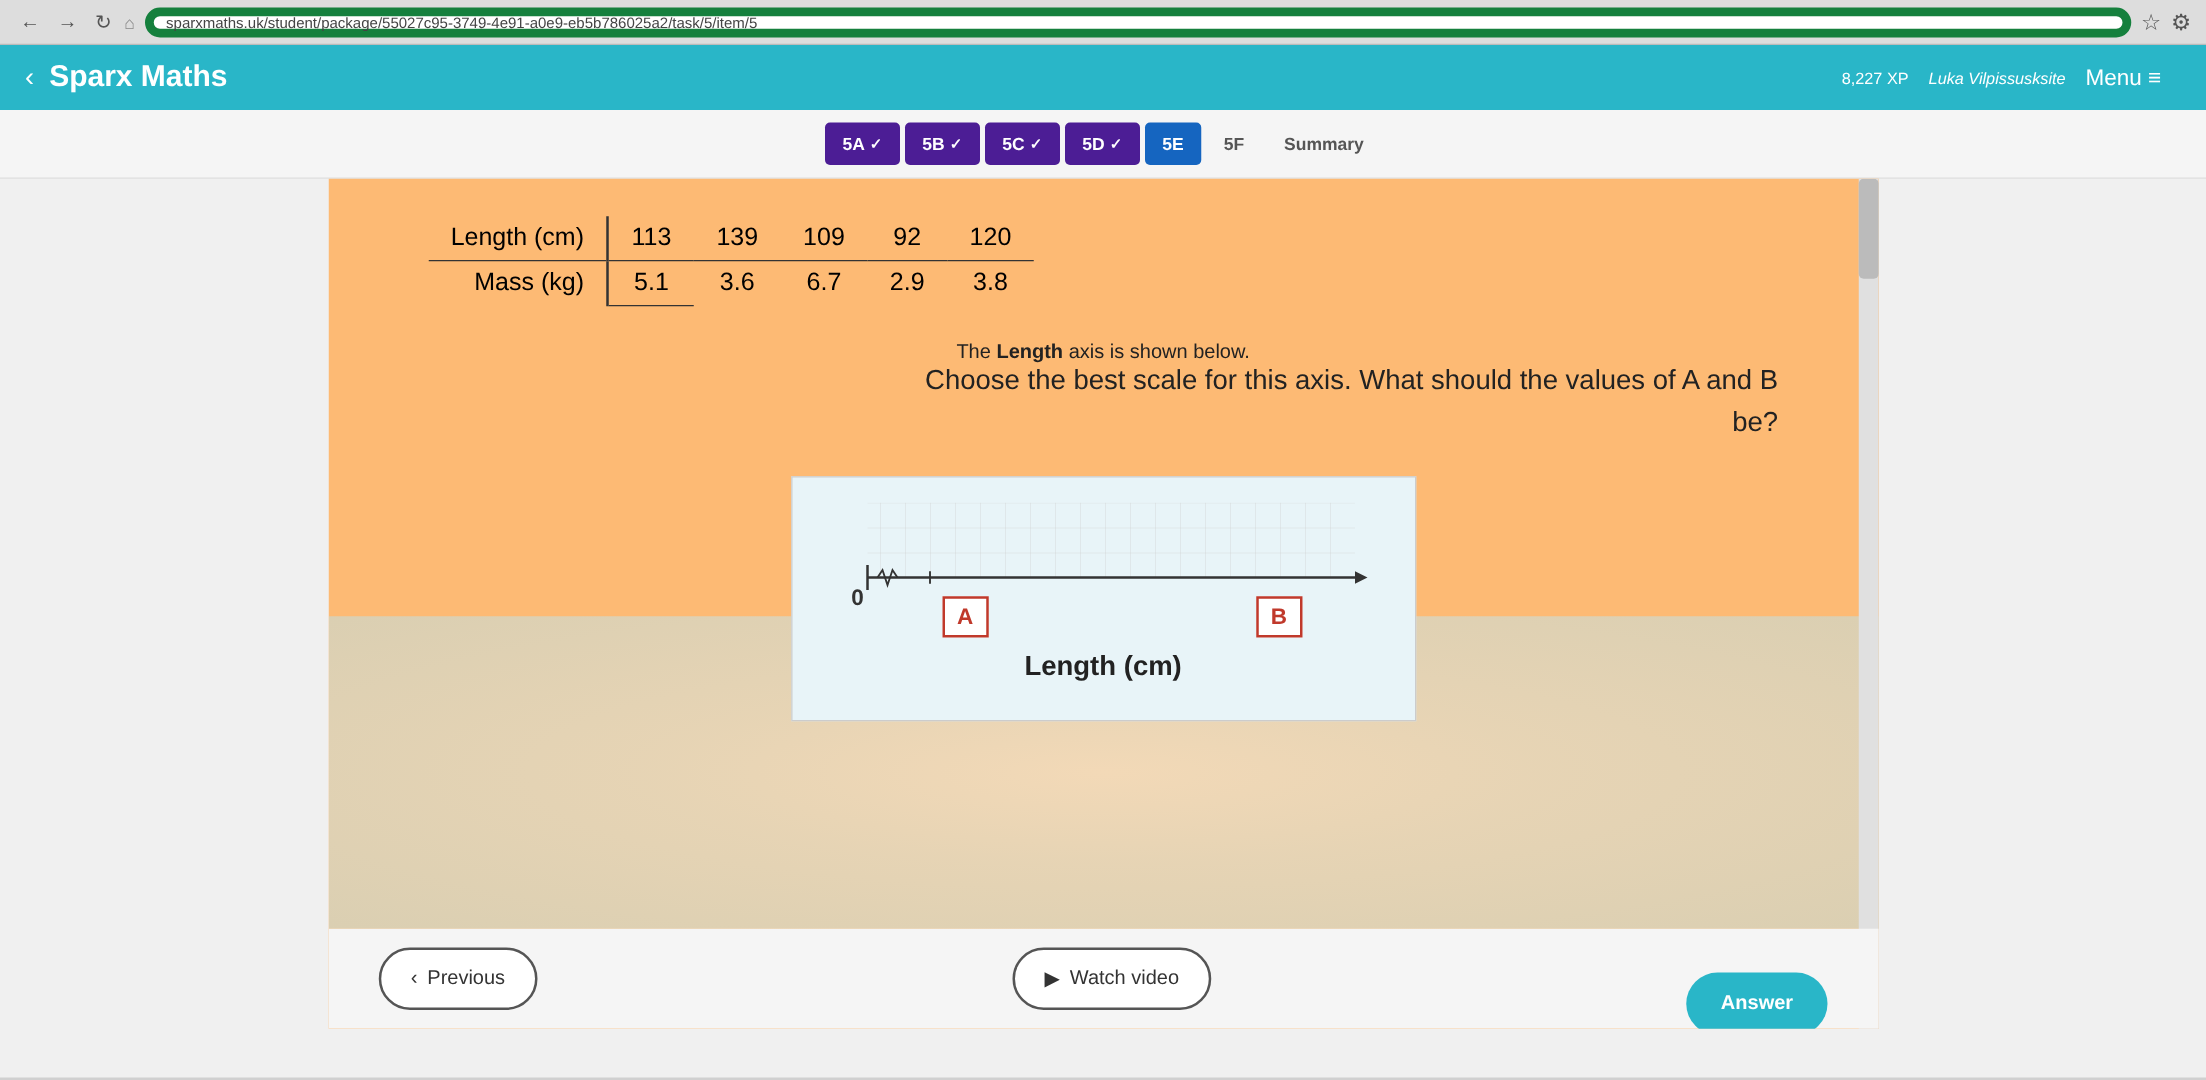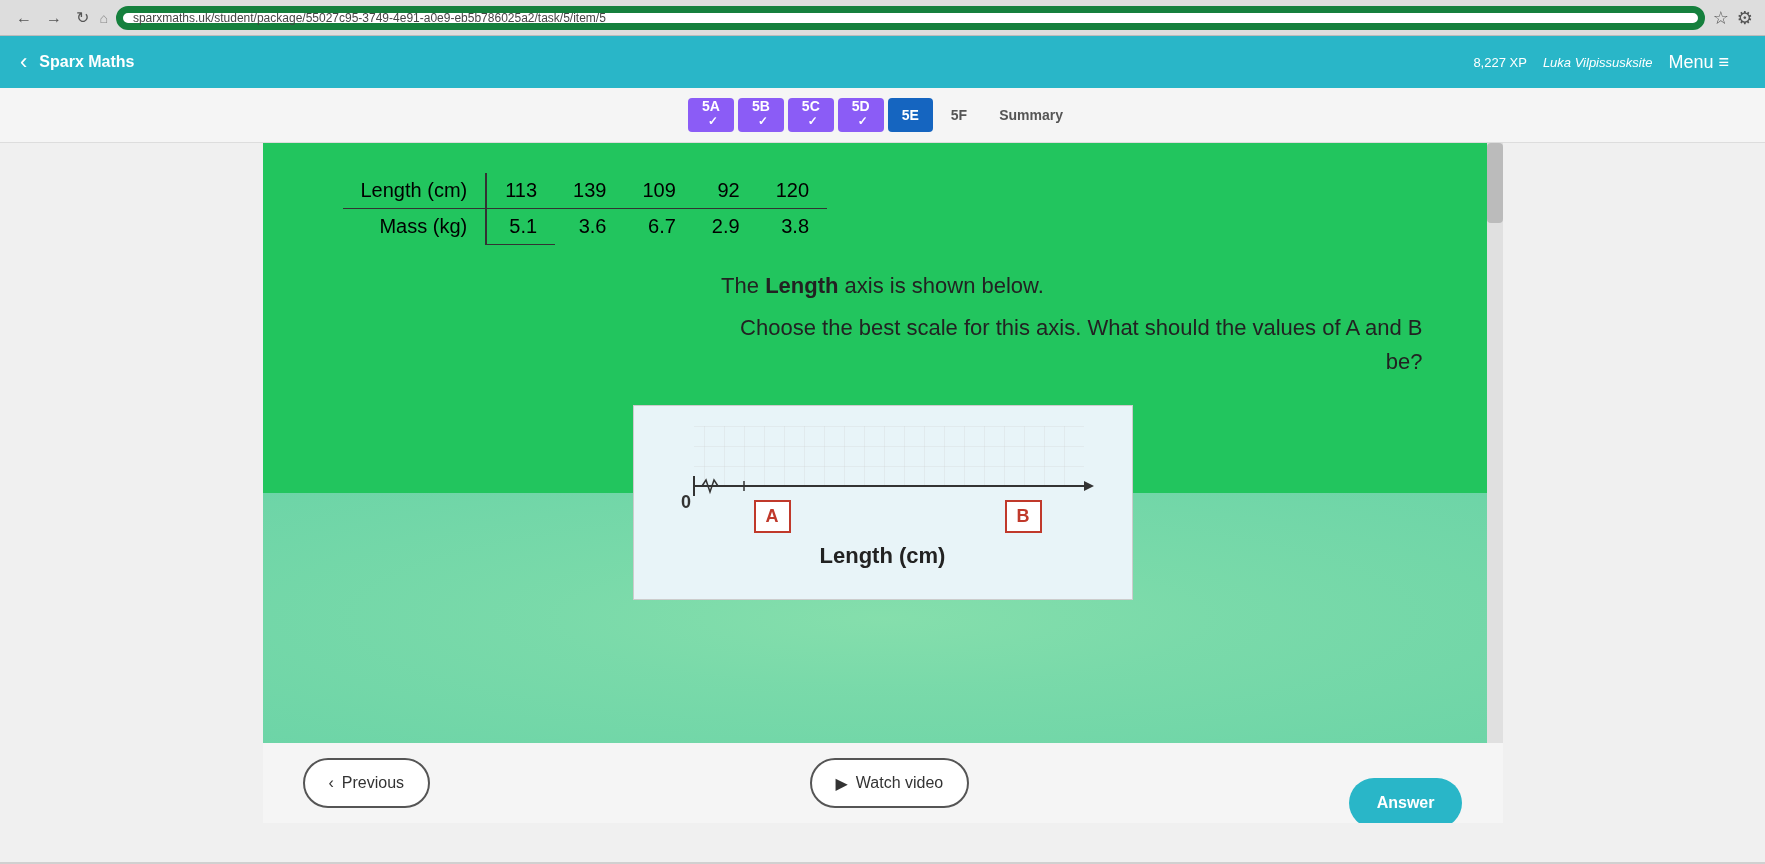--- a/index.html
+++ b/index.html
@@ -34,21 +34,21 @@
     
     .app-bar {
       background: #29b6c8;
       height: 52px;
       display: flex;
       align-items: center;
       padding: 0 20px;
       position: relative;
     }
     .app-bar-back { color: white; font-size: 22px; cursor: pointer; margin-right: 12px; }
-    .app-title { color: white; font-size: 16px; font-weight: bold; }
+    .app-title { color: white; font-size: 24px; font-weight: bold; }
     .app-bar-right {
       position: absolute;
       right: 36px;
       display: flex;
       align-items: center;
       gap: 16px;
       color: white;
       font-size: 14px;
     }
     .xp-text { font-size: 13px; }
@@ -69,59 +69,57 @@
       height: 34px;
       display: flex;
       align-items: center;
       padding: 0 14px;
       border-radius: 4px;
       font-size: 14px;
       font-weight: bold;
       cursor: pointer;
     }
     .tab-completed {
-      background: #8b5cf6;
+      background: #4c1d95;
       color: white;
-      flex-direction: column;
     }
     .tab-active {
       background: #1565c0;
       color: white;
     }
     .tab-inactive {
       background: none;
       color: #555;
     }
     .tab-check { margin-left: 4px; font-size: 12px; }
 
     
     .data-table {
       border-collapse: collapse;
       margin-bottom: 28px;
       font-size: 20px;
     }
     .data-table td {
       padding: 6px 18px;
-      text-align: right;
+      text-align: center;
     }
     .data-table .row-label {
       text-align: right;
       font-weight: normal;
     }
     .data-table .divider-col {
       border-left: 2px solid #333;
       border-bottom: 1px solid #333;
     }
     .data-table tr:first-child td { border-bottom: 1px solid #333; }
 
     
     .question-text {
-      font-size: 22px;
+      font-size: 16px;
       text-align: center;
-      margin-bottom: 16px;
       color: #222;
     }
     .question-subtext {
       font-size: 22px;
       text-align: right;
       margin-bottom: 30px;
       color: #222;
     }
 
     
@@ -220,21 +218,21 @@
 
     .content-wrapper {
       background: #f0f0f0;
       height: 826px;
       overflow: hidden;
       position: relative;
     }
 
     
     .main-area {
-      background: #22c55e;
+      background: #fdba74;
       margin: 0 auto;
       width: 1240px;
       min-height: 680px;
       padding: 30px 80px 100px 80px;
       position: relative;
       overflow: hidden;
     }
 
     .wavy-bg {
       position: absolute;

